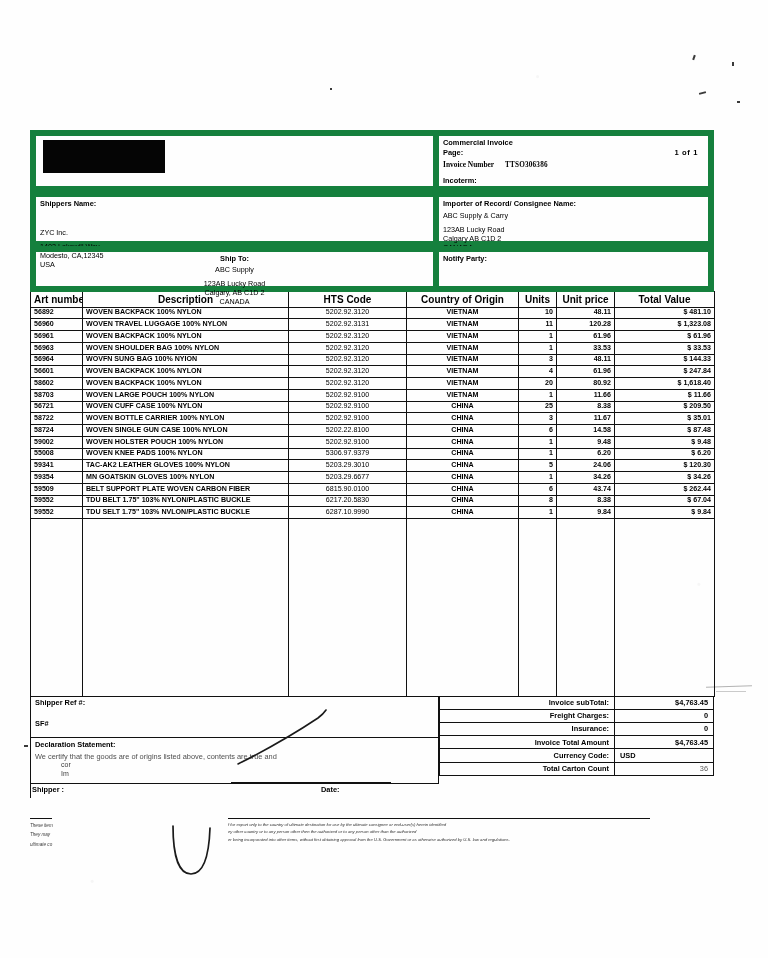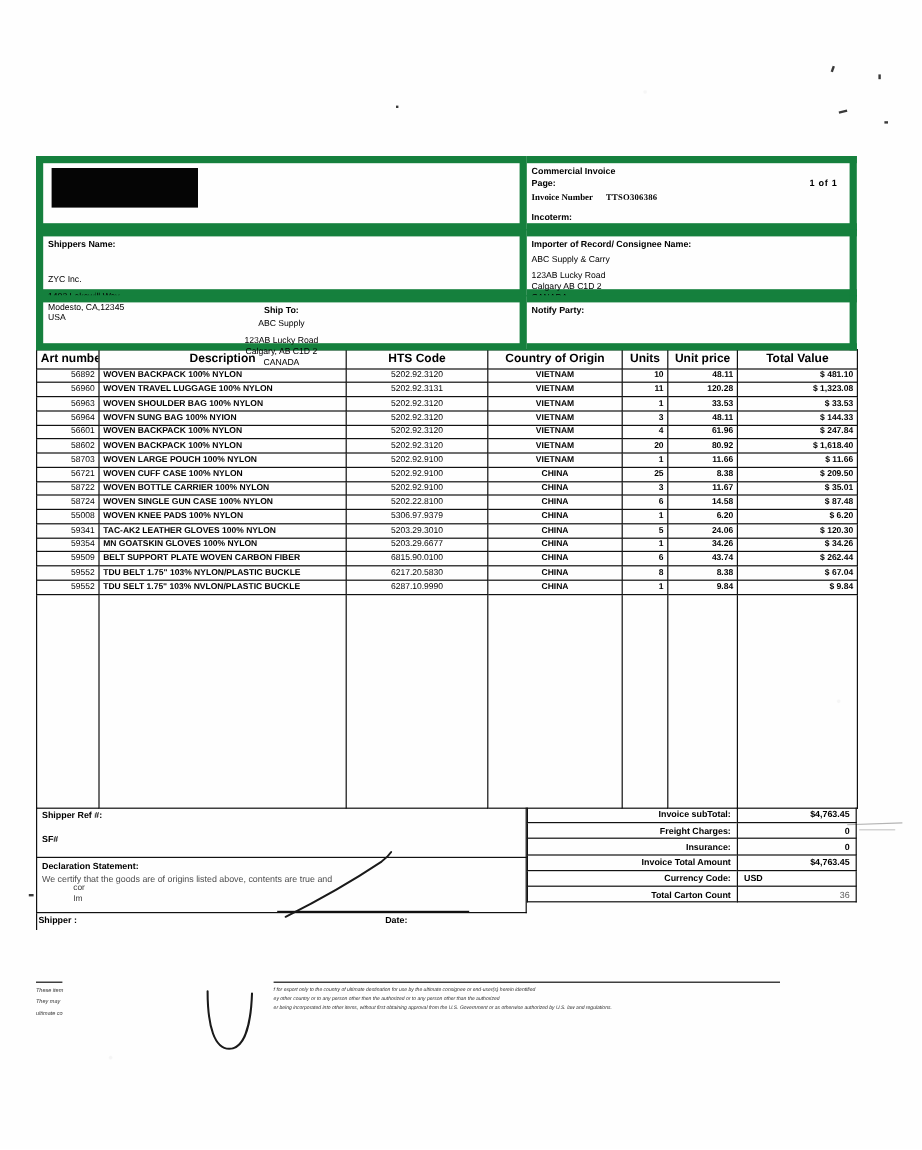--- a/index.html
+++ b/index.html
@@ -120,21 +120,21 @@
     vertical-align: middle;
   }
   .c-art   { width: 52px;  }
   .c-desc  { width: 206px; }
   .c-hts   { width: 118px; }
   .c-coo   { width: 112px; }
   .c-units { width: 38px;  }
   .c-price { width: 58px;  }
   .c-total { width: 100px; }
 
-  td.art   { font-weight: normal; text-align: right; }
+  td.art   { font-weight: bold; text-align: left; }
   td.desc  { font-weight: bold; text-align: left; }
   td.hts   { text-align: center; }
   td.coo   { text-align: center; font-weight: bold; }
   td.units { text-align: right; font-weight: bold; }
   td.price { text-align: right; font-weight: bold; }
   td.total { text-align: right; font-weight: bold; }
 
   
   .filler-cell { height: 176px; border-top: none !important; }
 
@@ -353,20 +353,29 @@
         <tr>
           <td class="art">56960</td>
           <td class="desc">WOVEN TRAVEL LUGGAGE 100% NYLON</td>
           <td class="hts">5202.92.3131</td>
           <td class="coo">VIETNAM</td>
           <td class="units">11</td>
           <td class="price">120.28</td>
           <td class="total">$ 1,323.08</td>
         </tr>
         <tr>
+          <td class="art">56961</td>
+          <td class="desc">WOVEN BACKPACK 100%  NYLON</td>
+          <td class="hts">5202.92.3120</td>
+          <td class="coo">VIETNAM</td>
+          <td class="units">1</td>
+          <td class="price">61.96</td>
+          <td class="total">$ 61.96</td>
+        </tr>
+        <tr>
           <td class="art">56963</td>
           <td class="desc">WOVEN SHOULDER BAG  100% NYLON</td>
           <td class="hts">5202.92.3120</td>
           <td class="coo">VIETNAM</td>
           <td class="units">1</td>
           <td class="price">33.53</td>
           <td class="total">$ 33.53</td>
         </tr>
         <tr>
           <td class="art">56964</td>
@@ -423,20 +432,29 @@
           <td class="total">$ 35.01</td>
         </tr>
         <tr>
           <td class="art">58724</td>
           <td class="desc">WOVEN SINGLE GUN CASE 100% NYLON</td>
           <td class="hts">5202.22.8100</td>
           <td class="coo">CHINA</td>
           <td class="units">6</td>
           <td class="price">14.58</td>
           <td class="total">$ 87.48</td>
+        </tr>
+        <tr>
+          <td class="art">59002</td>
+          <td class="desc">WOVEN HOLSTER  POUCH 100% NYLON</td>
+          <td class="hts">5202.92.9100</td>
+          <td class="coo">CHINA</td>
+          <td class="units">1</td>
+          <td class="price">9.48</td>
+          <td class="total">$ 9.48</td>
         </tr>
         <tr>
           <td class="art">55008</td>
           <td class="desc">WOVEN KNEE PADS  100% NYLON</td>
           <td class="hts">5306.97.9379</td>
           <td class="coo">CHINA</td>
           <td class="units">1</td>
           <td class="price">6.20</td>
           <td class="total">$ 6.20</td>
         </tr>

